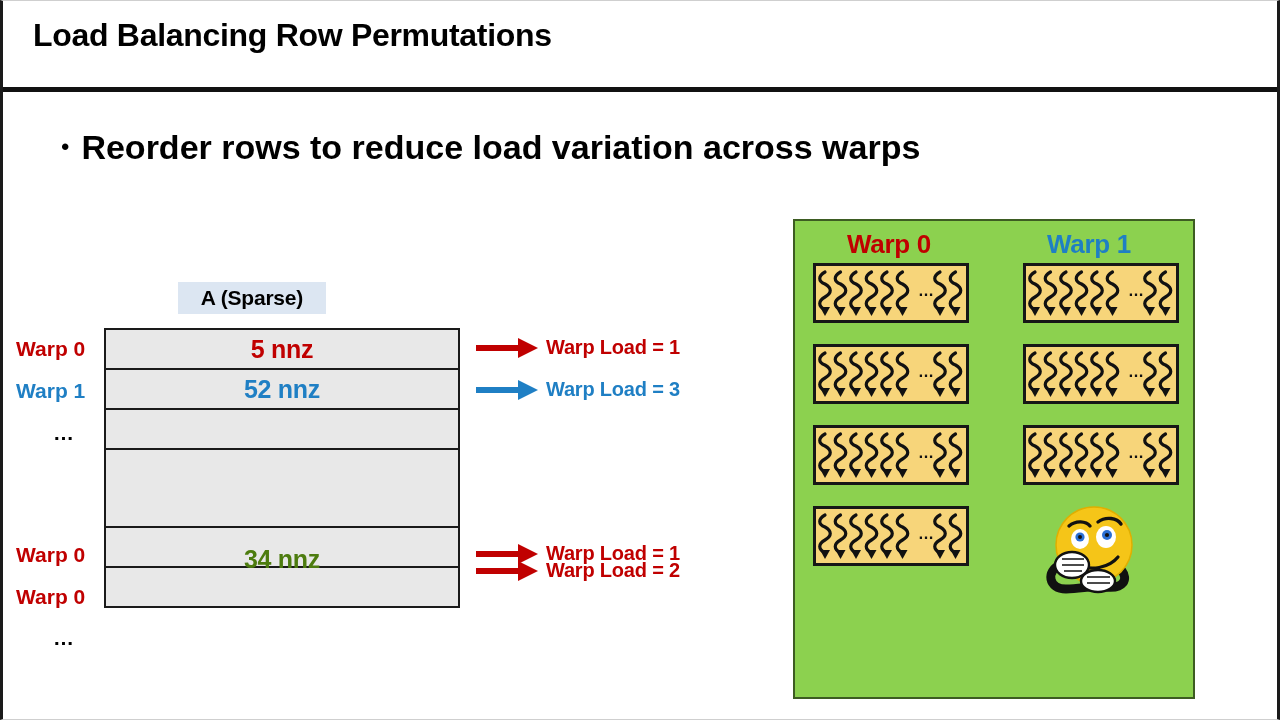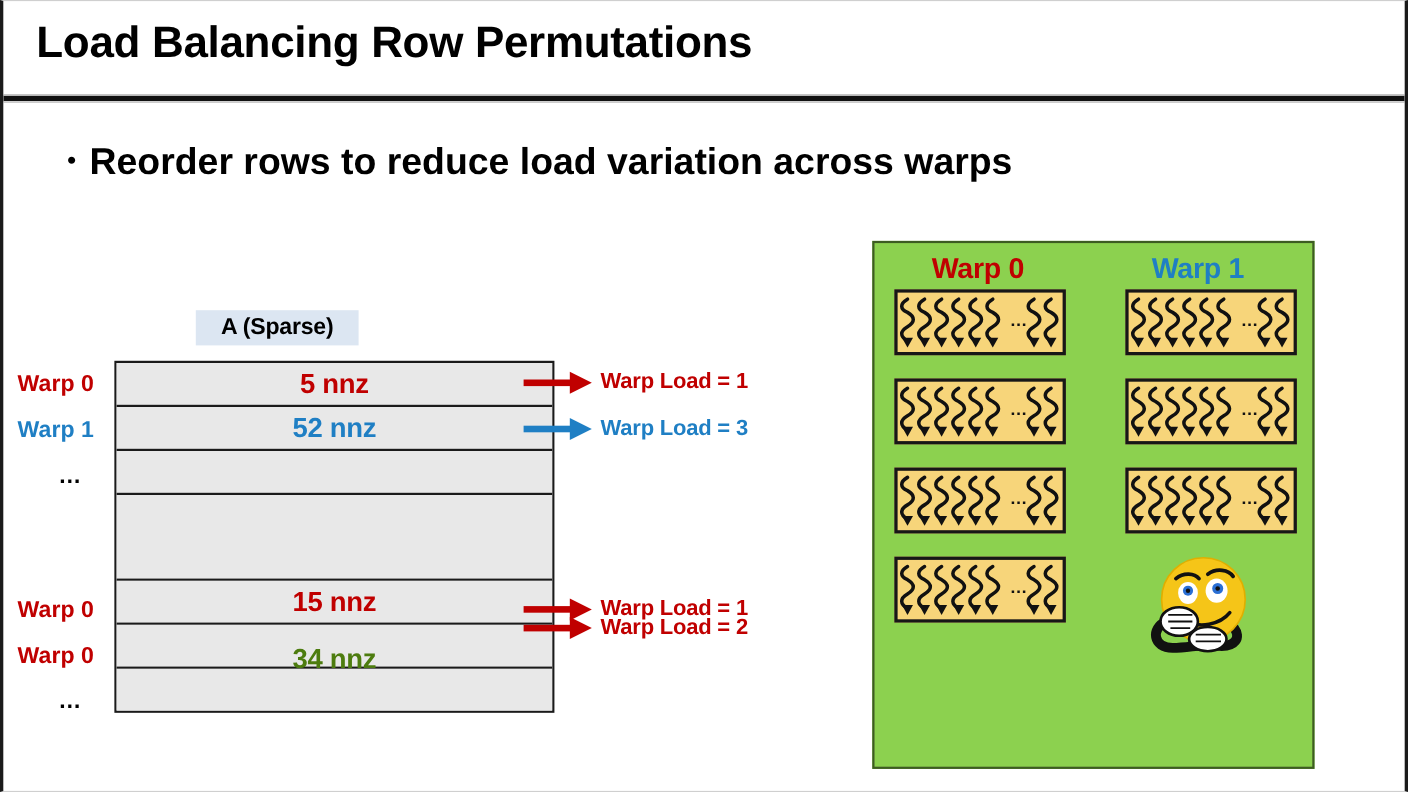--- a/index.html
+++ b/index.html
@@ -30,21 +30,21 @@
   #title-area {
     position: absolute;
     left: 0; top: 0;
     width: 1274px;
     height: 88px;
   }
   #page-title {
     position: absolute;
     left: 30px;
     top: 16px;
-    font-size: 40px;
+    font-size: 32px;
     font-weight: bold;
     color: #000000;
     letter-spacing: -0.3px;
     white-space: nowrap;
   }
   #title-rule {
     position: absolute;
     left: 0;
     top: 85px;
     width: 1274px;
@@ -89,21 +89,21 @@
     color: #000;
     display: flex;
     align-items: center;
     justify-content: center;
     letter-spacing: -0.2px;
   }
   #matrix-table {
     position: absolute;
     left: 101px;
     top: 327px;
-    width: 400px;
+    width: 356px;
     border: 2px solid #1a1a1a;
     box-sizing: border-box;
     background: #e7e7e7;
   }
   .mrow {
     box-sizing: border-box;
     background: #e8e8e8;
     border-bottom: 2px solid #1a1a1a;
     display: flex;
     align-items: center;
@@ -229,23 +229,20 @@
   <div id="matrix-table">
       <div class="mrow" style="height: 40px;">
         <span class="mrow-label" style="color: rgb(192, 0, 0);">5 nnz</span>
       </div>
       <div class="mrow" style="height: 40px;">
         <span class="mrow-label" style="color: rgb(31, 127, 196);">52 nnz</span>
       </div>
       <div class="mrow" style="height: 40px;"></div>
       <div class="mrow" style="height: 78px;"></div>
       <div class="mrow" style="height: 40px;">
-        <span class="mrow-label" style="color: rgb(192, 0, 0);">15 nnz</span>
-      </div>
-      <div class="mrow" style="height: 40px;">
         <span class="mrow-label" style="color: #4d7c0f; margin-top: 25px;">34 nnz</span>
       </div>
       <div class="mrow" style="height: 38px;"></div>
     </div>
 
   <div id="overlay-layer">
       <div class="side-tag" style="color: rgb(192, 0, 0); top: 336px;">Warp 0</div>
       <div class="load-grp" style="left: 473px; top: 335px;">
         <span class="arrow" style="color: rgb(192, 0, 0); margin-top: 0px;">
           <span class="shaft" style="background: rgb(192, 0, 0);"></span>

